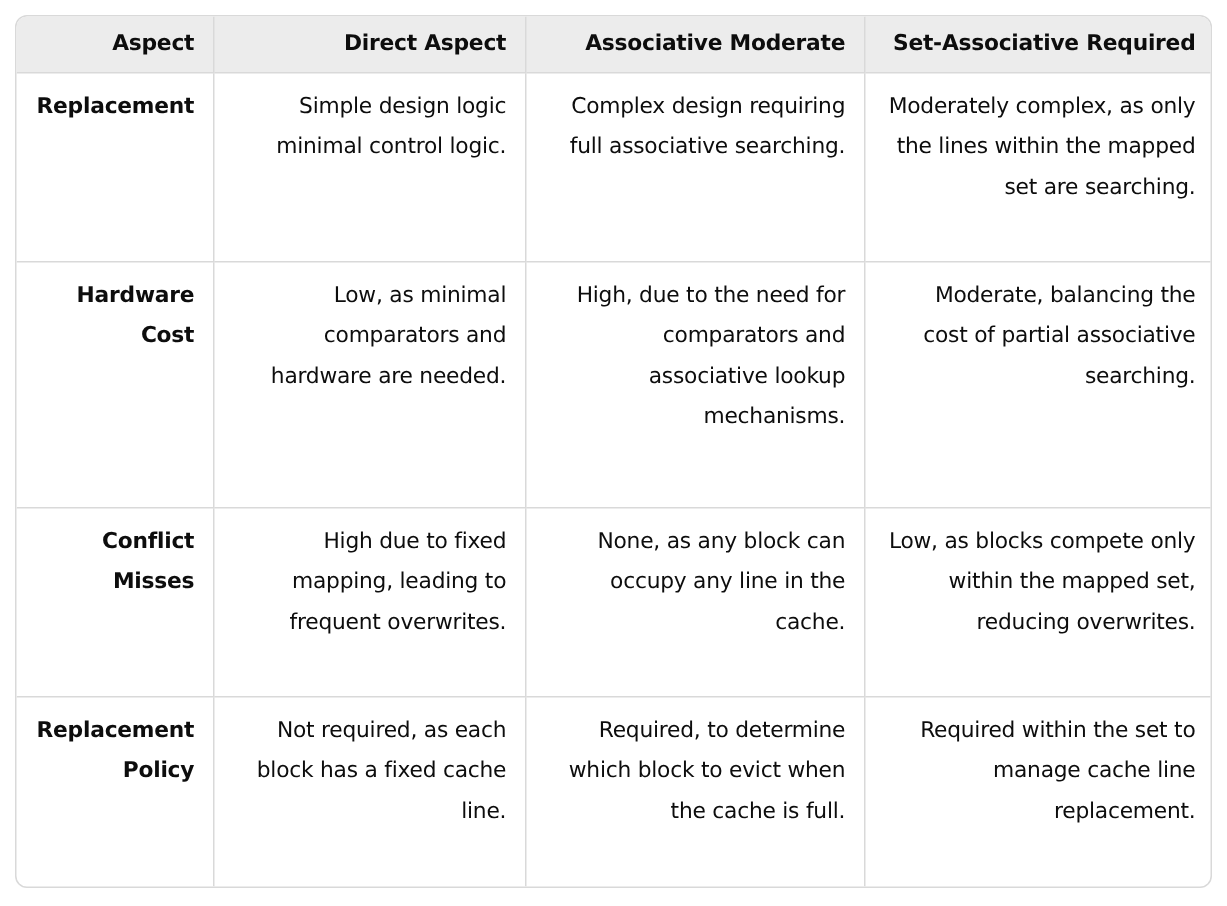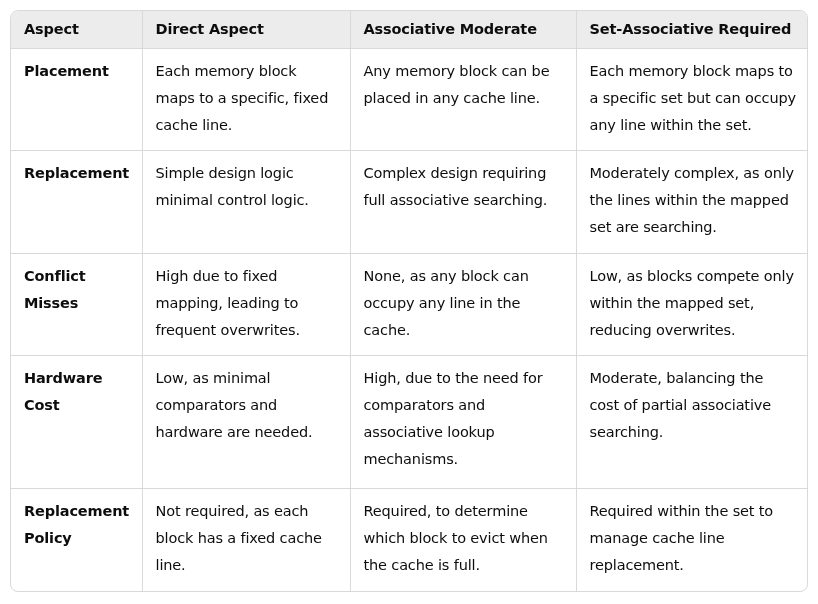--- a/index.html
+++ b/index.html
@@ -6,21 +6,21 @@
     body { width: 818px; height: 604px; position: relative; overflow: hidden;
            font-family: "DejaVu Sans", sans-serif; color: #0d0d0d; }
     .table-wrap {
       position: absolute; left: 10px; top: 10px; width: 798px; height: 582px;
       border: 1px solid #d9d9d9; border-radius: 8px; overflow: hidden; box-sizing: border-box;
     }
     table { border-collapse: collapse; width: 100%; height: 100%; table-layout: fixed; }
     col.c0 { width: 131px; } col.c1 { width: 208px; } col.c2 { width: 226px; } col.c3 { width: 233px; }
     th, td {
       border-right: 1px solid #d9d9d9; border-bottom: 1px solid #d9d9d9;
-      text-align: left; vertical-align: top; box-sizing: border-box;
+      text-align: right; vertical-align: top; box-sizing: border-box;
       padding: 9px 12px 0 13px; font-size: 14.5px; line-height: 27px;
       letter-spacing: -0.15px;
     }
     th:last-child, td:last-child { border-right: none; }
     tbody tr:last-child td { border-bottom: none; }
     thead tr { height: 37px; }
     th { background: #ececec; font-weight: bold; padding-top: 5px; padding-bottom: 0; line-height: 27px; }
     tbody tr { height: 91px; }
     td.aspect { font-weight: bold; }
     td { font-weight: normal; }
@@ -39,42 +39,36 @@
     <thead>
       <tr>
         <th>Aspect</th>
         <th>Direct Aspect</th>
         <th>Associative Moderate</th>
         <th>Set-Associative Required</th>
       </tr>
     </thead>
     <tbody>
       <tr>
-        <td class="aspect">Placement</td>
-        <td>Each memory block maps to a specific, fixed cache line.</td>
-        <td>Any memory block can be placed in any cache line.</td>
-        <td>Each memory block maps to a specific set but can occupy any line within the set.</td>
-      </tr>
-      <tr>
         <td class="aspect">Replacement</td>
         <td>Simple design logic minimal control logic.</td>
         <td>Complex design requiring full associative searching.</td>
         <td>Moderately complex, as only the lines within the mapped set are searching.</td>
       </tr>
       <tr>
+        <td class="aspect">Hardware Cost</td>
+        <td>Low, as minimal comparators and hardware are needed.</td>
+        <td>High, due to the need for comparators and associative lookup mechanisms.</td>
+        <td>Moderate, balancing the cost of partial associative searching.</td>
+      </tr>
+      <tr>
         <td class="aspect">Conflict Misses</td>
         <td>High due to fixed mapping, leading to frequent overwrites.</td>
         <td>None, as any block can occupy any line in the cache.</td>
         <td>Low, as blocks compete only within the mapped set, reducing overwrites.</td>
-      </tr>
-      <tr>
-        <td class="aspect">Hardware Cost</td>
-        <td>Low, as minimal comparators and hardware are needed.</td>
-        <td>High, due to the need for comparators and associative lookup mechanisms.</td>
-        <td>Moderate, balancing the cost of partial associative searching.</td>
       </tr>
       <tr>
         <td class="aspect">Replacement Policy</td>
         <td>Not required, as each block has a fixed cache line.</td>
         <td>Required, to determine which block to evict when the cache is full.</td>
         <td>Required within the set to manage cache line replacement.</td>
       </tr>
     </tbody>
   </table>
 </div>

